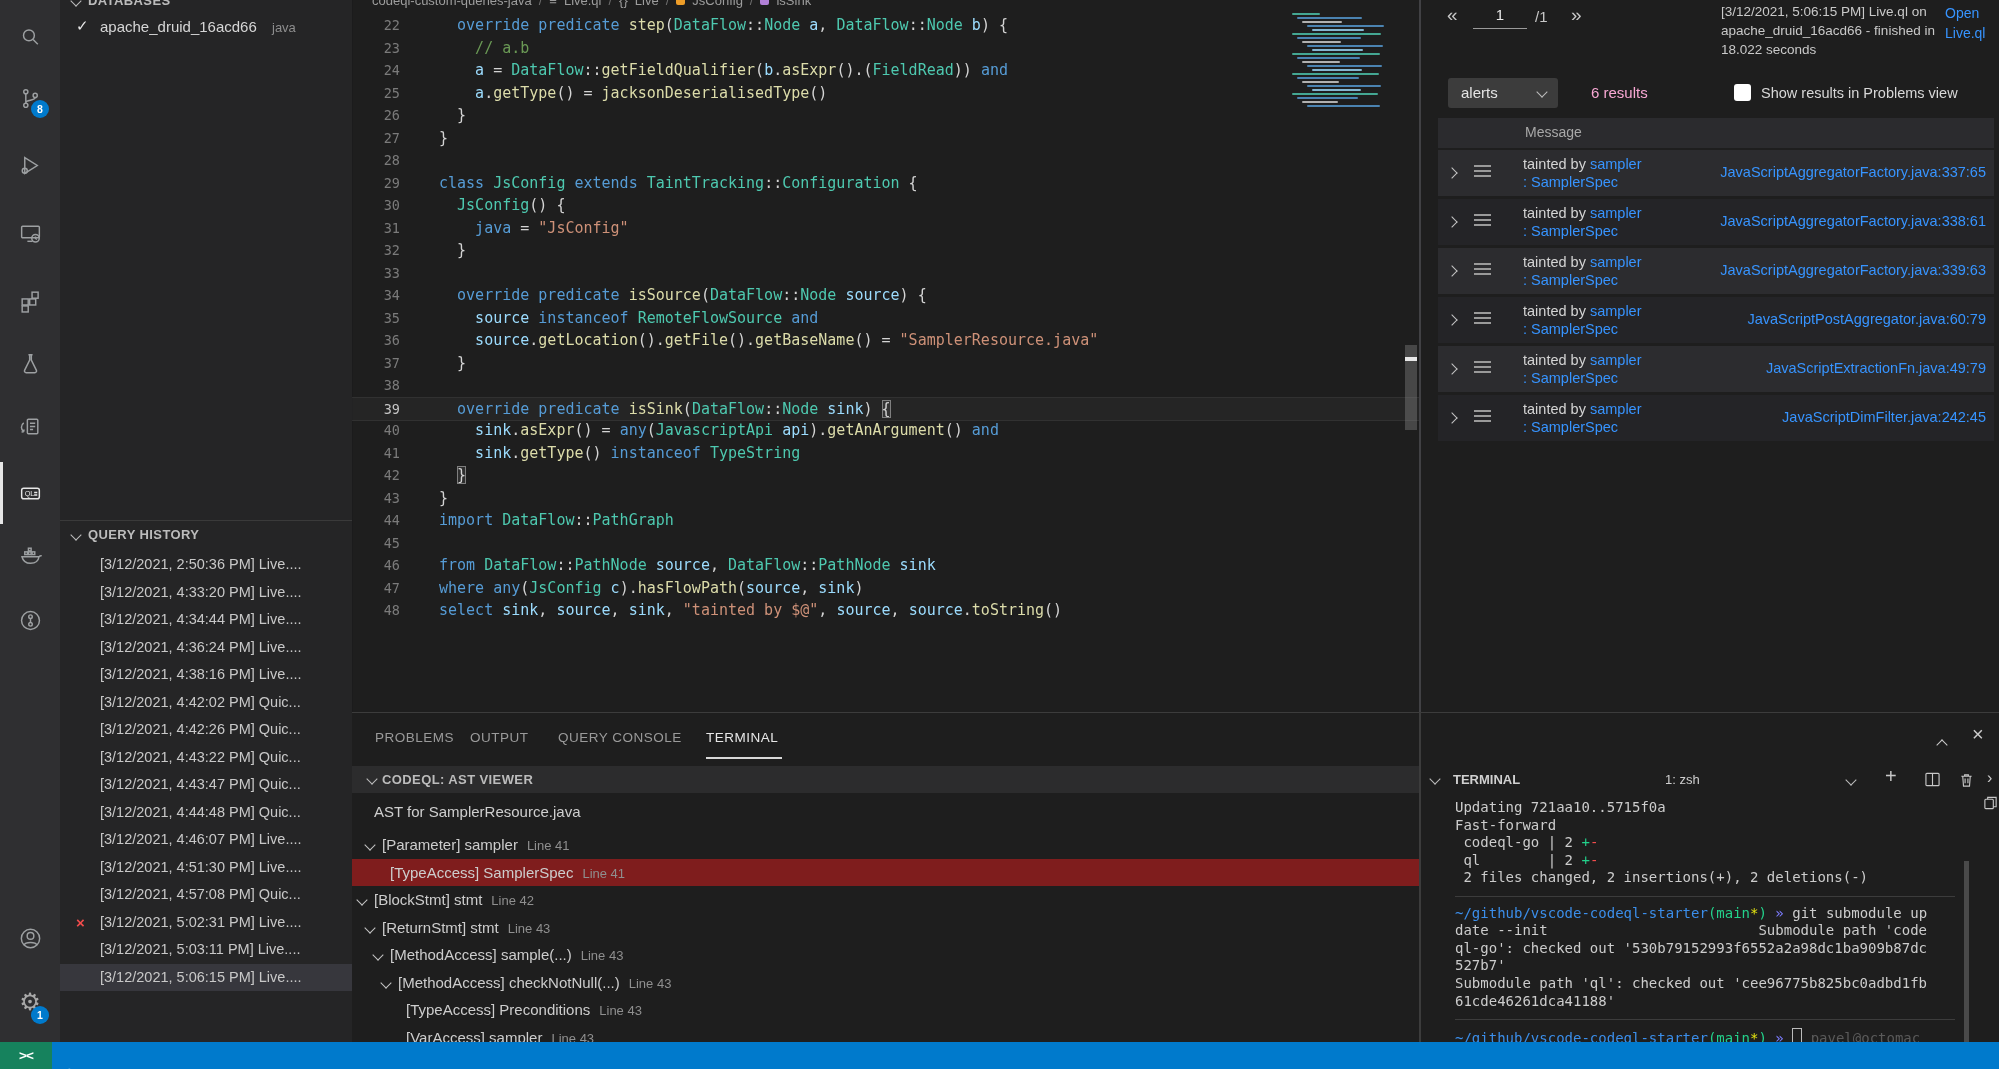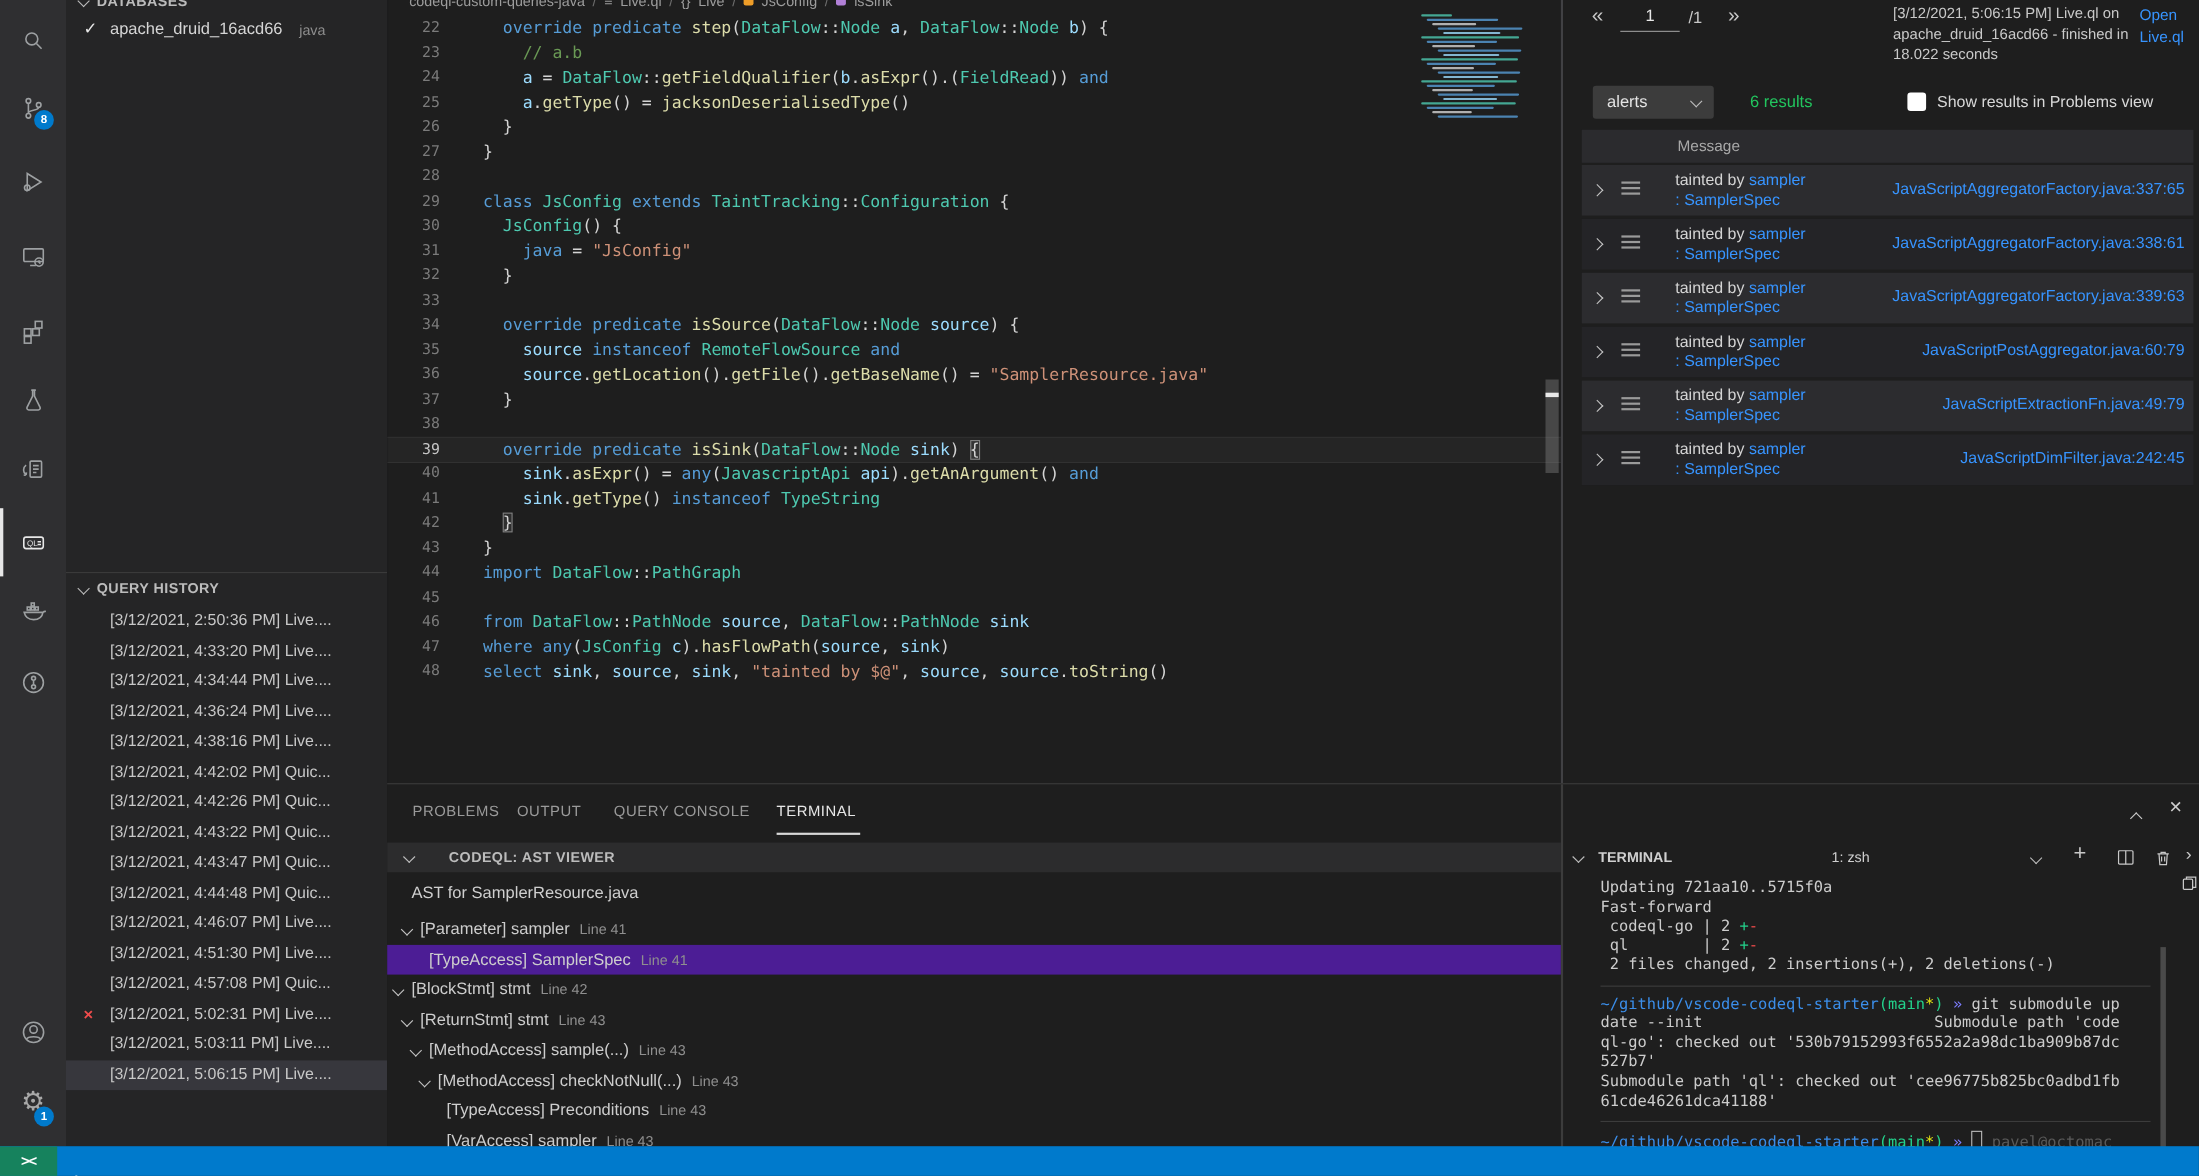--- a/index.html
+++ b/index.html
@@ -51,21 +51,21 @@
   #results{position:absolute;left:1421px;top:0;width:578px;height:712px;background:#1e1e1e;font-size:15px}
   #pg-prev,#pg-next{position:absolute;top:4px;font-size:19px;color:#c8c8c8;cursor:pointer}
   #pg-input{position:absolute;left:52px;top:2px;width:54px;height:26px;text-align:center;color:#e8e8e8;
             border-bottom:1px solid #9a9a9a;line-height:26px;cursor:text}
   #pg-total{position:absolute;left:114px;top:8px;color:#c8c8c8}
   #run-status{position:absolute;left:300px;top:2px;width:232px;font-size:13.5px;line-height:19px;color:#c9c9c9}
   #open-link{position:absolute;left:524px;top:3px;width:58px;color:#3794ff;font-size:14px;line-height:20px;cursor:pointer}
   #view-select{position:absolute;left:27px;top:78px;width:110px;height:30px;background:#3c3c3c;border-radius:3px;cursor:pointer}
   #view-select span{position:absolute;left:13px;top:6px;color:#e4e4e4}
   #view-select .chev{position:absolute;right:12px;top:10px}
-  #res-count{position:absolute;left:170px;top:84px;color:#22c55e}
+  #res-count{position:absolute;left:170px;top:84px;color:#f9a8d4}
   #res-check{position:absolute;left:313px;top:84px;width:17px;height:17px;background:#ffffff;border-radius:3px;cursor:pointer}
   #res-check-label{position:absolute;left:340px;top:85px;font-size:14.5px;color:#d8d8d8}
   #res-colhead{position:absolute;left:17px;top:118px;width:556px;height:30px;background:#2b2b2e}
   #res-colhead span{position:absolute;left:87px;top:6px;font-size:14px;color:#a8a8a8}
   .res-row{position:absolute;left:17px;width:556px;height:46px;cursor:pointer}
   .res-row .chev{position:absolute;left:10px;top:19px;border-color:#c5c5c5}
   .burger{position:absolute;left:36px;top:15px;width:17px;height:14px}
   .burger i{display:block;height:2px;background:#9a9a9a;margin-bottom:3px}
   .res-msg{position:absolute;left:85px;top:5px;font-size:14.5px;line-height:18px}
   .res-link{color:#3794ff}
@@ -73,24 +73,24 @@
   
   #panel{position:absolute;left:352px;top:712px;width:1647px;height:330px;background:#1e1e1e;border-top:1px solid #3c3c3c}
   .ptab{position:absolute;top:17px;font-size:13.5px;letter-spacing:.5px;color:#9a9a9a;cursor:pointer;white-space:nowrap}
   .ptab.active{color:#e7e7e7}
   #ptab-underline{position:absolute;top:44px;height:2px;background:#d8d8d8}
   #panel-up{position:absolute;left:1586px;top:22px;cursor:pointer}
   #panel-up .chev{transform:rotate(-135deg);border-color:#cccccc}
   #panel-close{position:absolute;left:1620px;top:10px;font-size:20px;color:#cccccc;cursor:pointer}
   #ast-header{position:absolute;left:0;top:53px;width:1067px;height:27px;background:#2c2c2d}
   #ast-header .chev{position:absolute;left:16px;top:9px}
-  #ast-header span{position:absolute;left:56px;top:6px}
+  #ast-header span{position:absolute;left:30px;top:6px}
   #ast-sub{position:absolute;left:22px;top:90px;font-size:15px;color:#cfcfcf}
   .ast-row{position:absolute;left:0;width:1067px;height:27.5px;line-height:27.5px;cursor:pointer;white-space:nowrap}
-  .ast-sel{background:#4c1d95}
+  .ast-sel{background:#7f1d1d}
   .ast-row .chev{border-color:#c5c5c5}
   .ast-label{font-size:15px;color:#cdcdcd}
   .ast-line{font-size:13px;color:#8f8f8f;margin-left:9px}
   #panel-divider{position:absolute;left:1067px;top:0;width:2px;height:330px;background:#3c3c3c}
   
   #terminal{position:absolute;left:1069px;top:0;width:578px;height:330px}
   #term-header span{position:absolute;top:59px}
   #term-title{left:32px;font-weight:bold;font-size:13px;color:#d0d0d0}
   #term-session{left:244px;font-size:13px;color:#cfcfcf}
   .term-hicon{position:absolute;top:58px;cursor:pointer;color:#c8c8c8}

